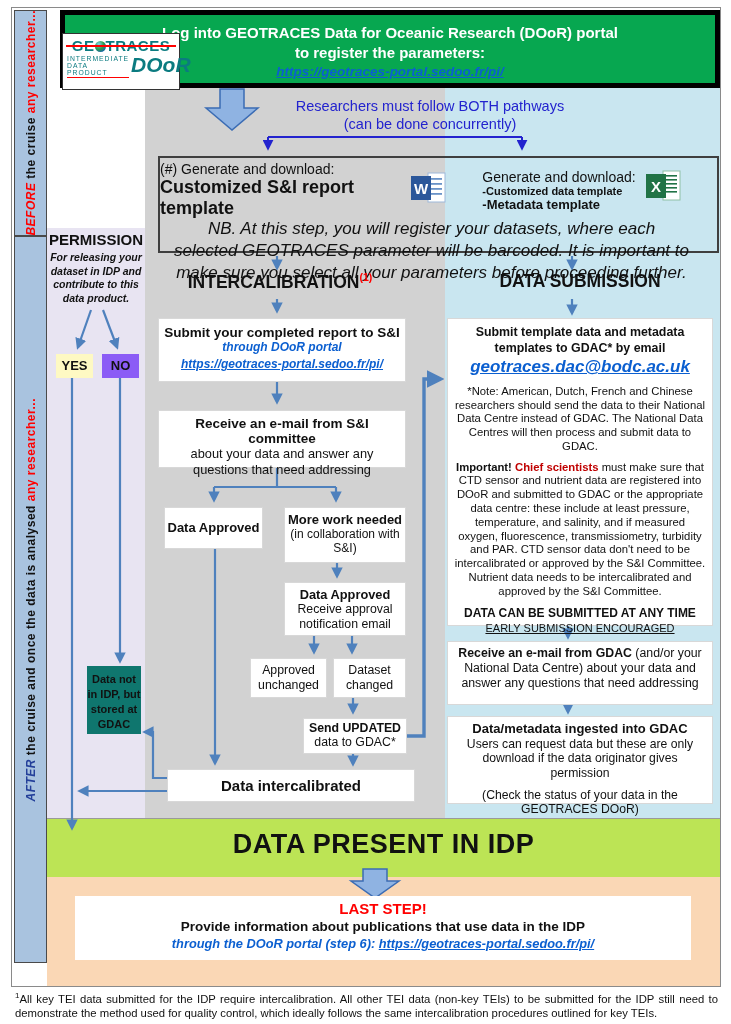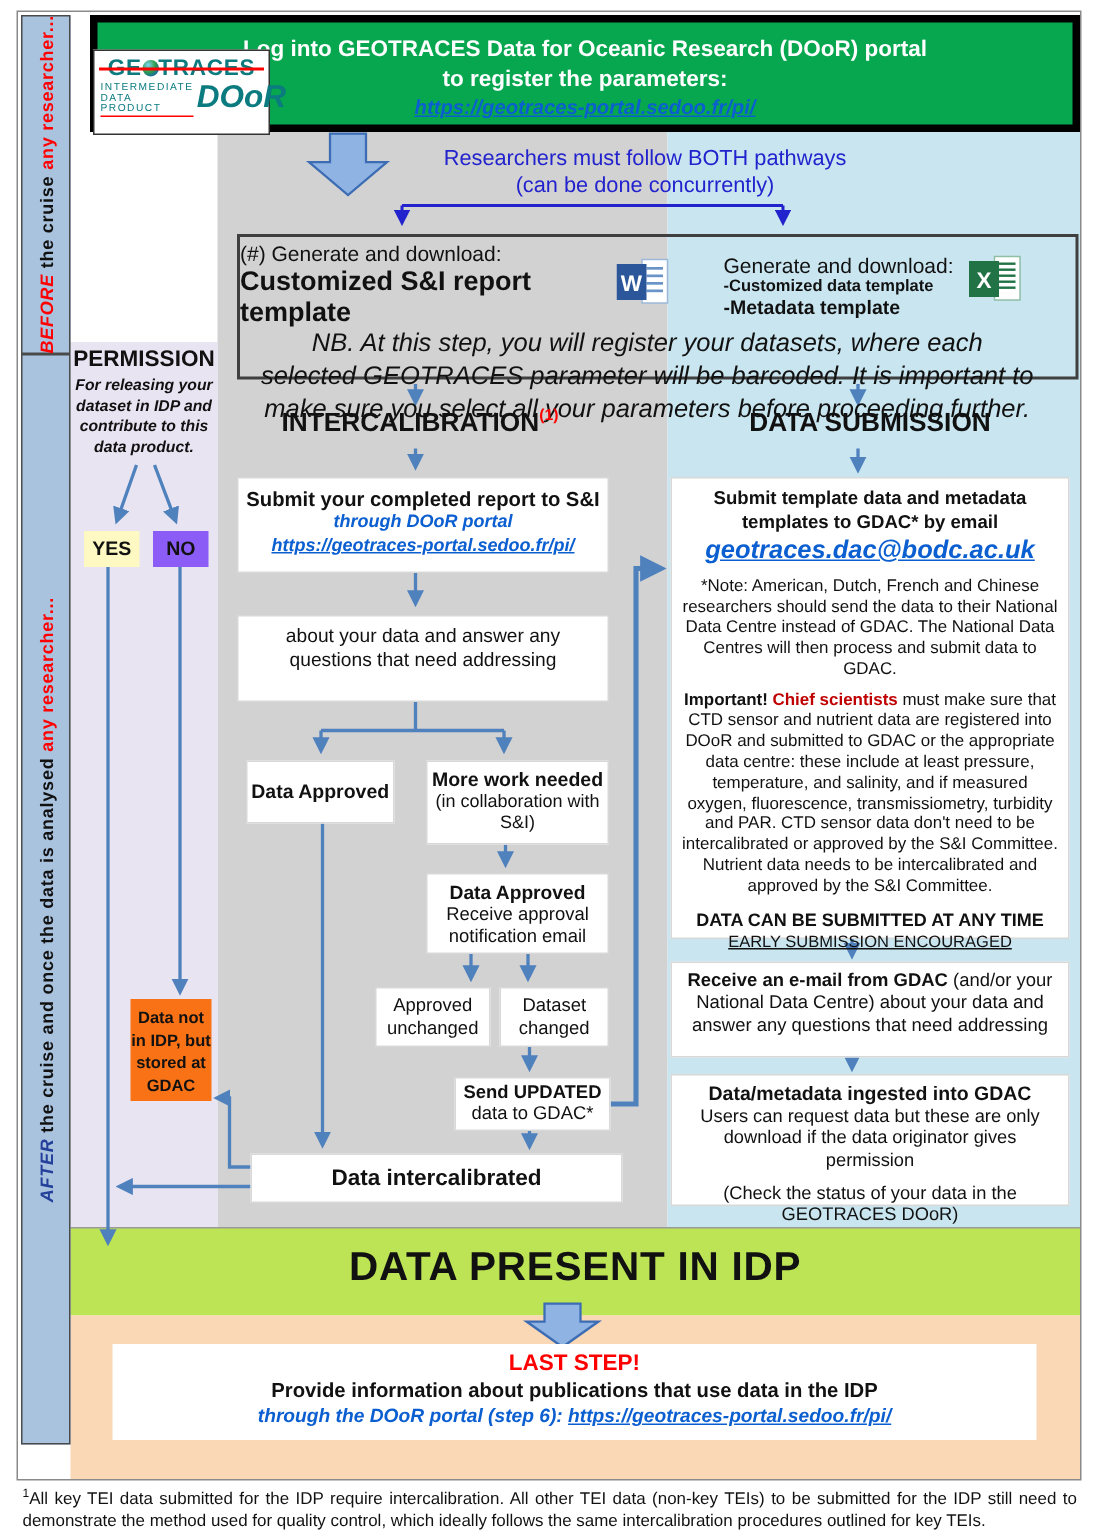--- a/index.html
+++ b/index.html
@@ -108,33 +108,34 @@
       </span>
     </div>
   </div>
   <div class="ctr it" style="font-size:17px;line-height:1.3;padding:2px 28px 0 14px;">NB. At this step, you will register your datasets, where each selected GEOTRACES parameter will be barcoded. It is important to make sure you select all your parameters before proceeding further.</div>
 </div>
 
 <div class="abs node ctr b" style="left:47px;top:231px;width:98px;font-size:15px;">PERMISSION</div>
 <div class="abs node ctr b it" style="left:50px;top:251px;width:92px;font-size:10.5px;line-height:1.3;">For releasing your dataset in IDP and contribute to this data product.</div>
 <div class="abs node ctr b" style="left:56px;top:354px;width:37px;height:24px;background:#fef9c3;font-size:13px;line-height:24px;">YES</div>
 <div class="abs node ctr b" style="left:102px;top:354px;width:37px;height:24px;background:#8b5cf6;font-size:13px;line-height:24px;">NO</div>
-<div class="abs node ctr b" style="left:87px;top:666px;width:54px;height:68px;background:#f97316;font-size:11px;line-height:1.35;padding-top:6px;">Data not in IDP, but stored at GDAC</div>
+<div class="abs node ctr b" style="left:87px;top:666px;width:54px;height:68px;background:#0f766e;font-size:11px;line-height:1.35;padding-top:6px;">Data not in IDP, but stored at GDAC</div>
 
 <div class="abs node ctr b" style="left:150px;top:271px;width:260px;font-size:17.5px;">
   <span>INTERCALIBRATION</span><sup class="red" style="font-size:10.5px;">(1)</sup>
 </div>
 
 <div class="abs node ctr wbox" style="left:158px;top:318px;width:248px;height:64px;padding-top:6px;">
   <div class="b" style="font-size:13.5px;">Submit your completed report to S&amp;I</div>
   <div class="bluelink" style="font-size:12px;">through DOoR portal</div>
   <div><span class="link" style="font-size:12px;">https://geotraces-portal.sedoo.fr/pi/</span></div>
 </div>
 
 <div class="abs node ctr wbox" style="left:158px;top:410px;width:248px;height:58px;padding:5px 8px 0 8px;">
+  <div class="b" style="font-size:13.5px;">Receive an e-mail from S&amp;I committee</div>
   <div style="font-size:12.8px;line-height:1.25;">about your data and answer any questions that need addressing</div>
 </div>
 
 <div class="abs node ctr b wbox vertwrap" style="left:164px;top:507px;width:99px;height:42px;font-size:13px;line-height:1.3;">Data Approved</div>
 
 <div class="abs node ctr wbox" style="left:284px;top:507px;width:122px;height:56px;padding-top:4px;">
   <div class="b" style="font-size:13px;">More work needed</div>
   <div style="font-size:12px;line-height:1.2;">(in collaboration with S&amp;I)</div>
 </div>
 

